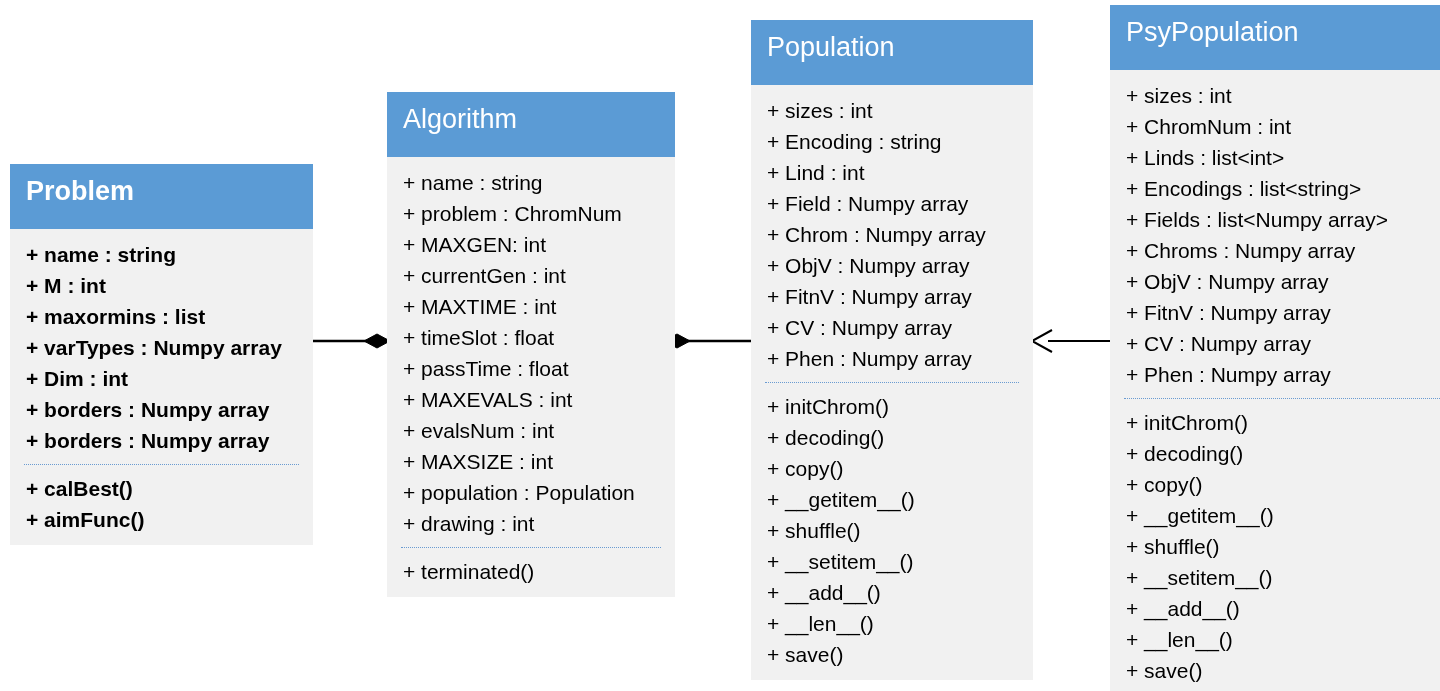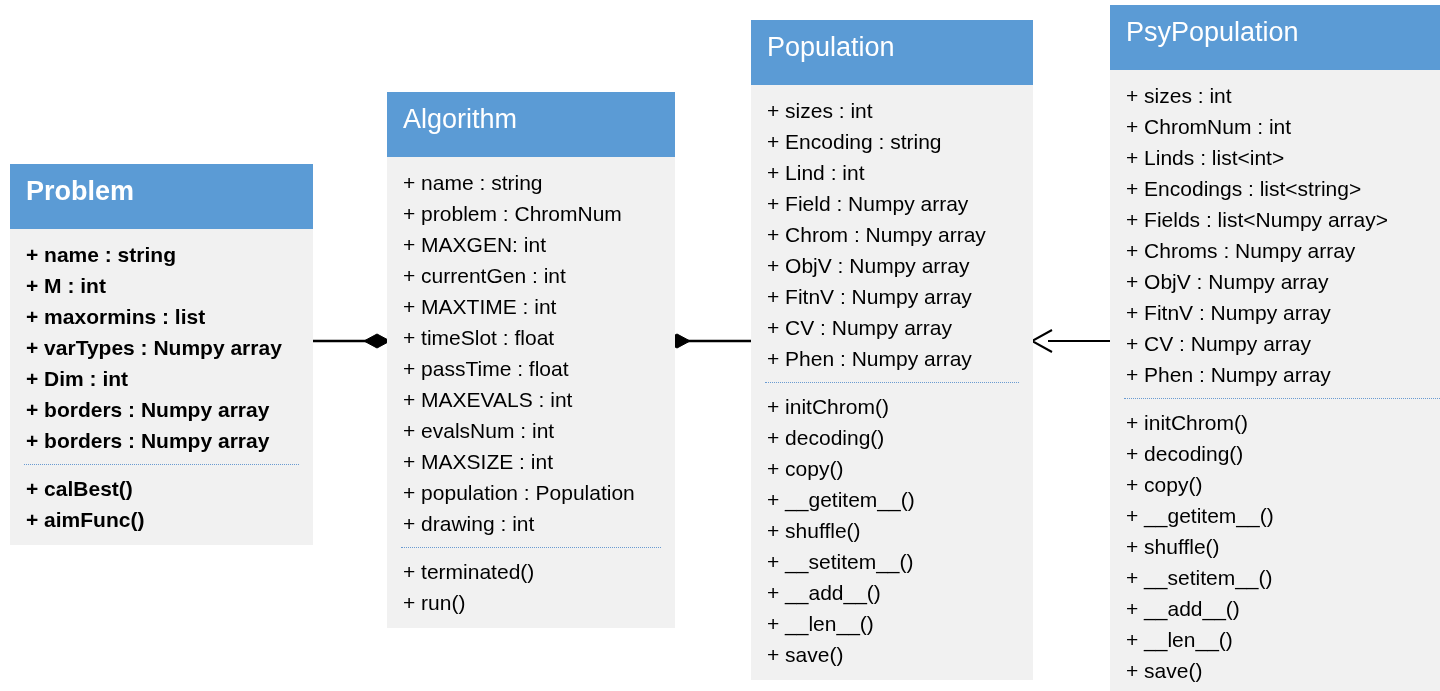--- a/index.html
+++ b/index.html
@@ -110,21 +110,20 @@
       <div class="member">+ passTime : float</div>
       <div class="member">+ MAXEVALS : int</div>
       <div class="member">+ evalsNum : int</div>
       <div class="member">+ MAXSIZE : int</div>
       <div class="member">+ population : Population</div>
       <div class="member">+ drawing : int</div>
     </div>
     <div class="divider"></div>
     <div class="section">
       <div class="member">+ terminated()</div>
-      <div class="member">+ run()</div>
     </div>
   </div>
 </div>
 
 <div class="uml-class" style="left:751px; top:20px; width:282px;">
   <div class="class-header">Population</div>
   <div class="class-body">
     <div class="section">
       <div class="member">+ sizes : int</div>
       <div class="member">+ Encoding : string</div>

